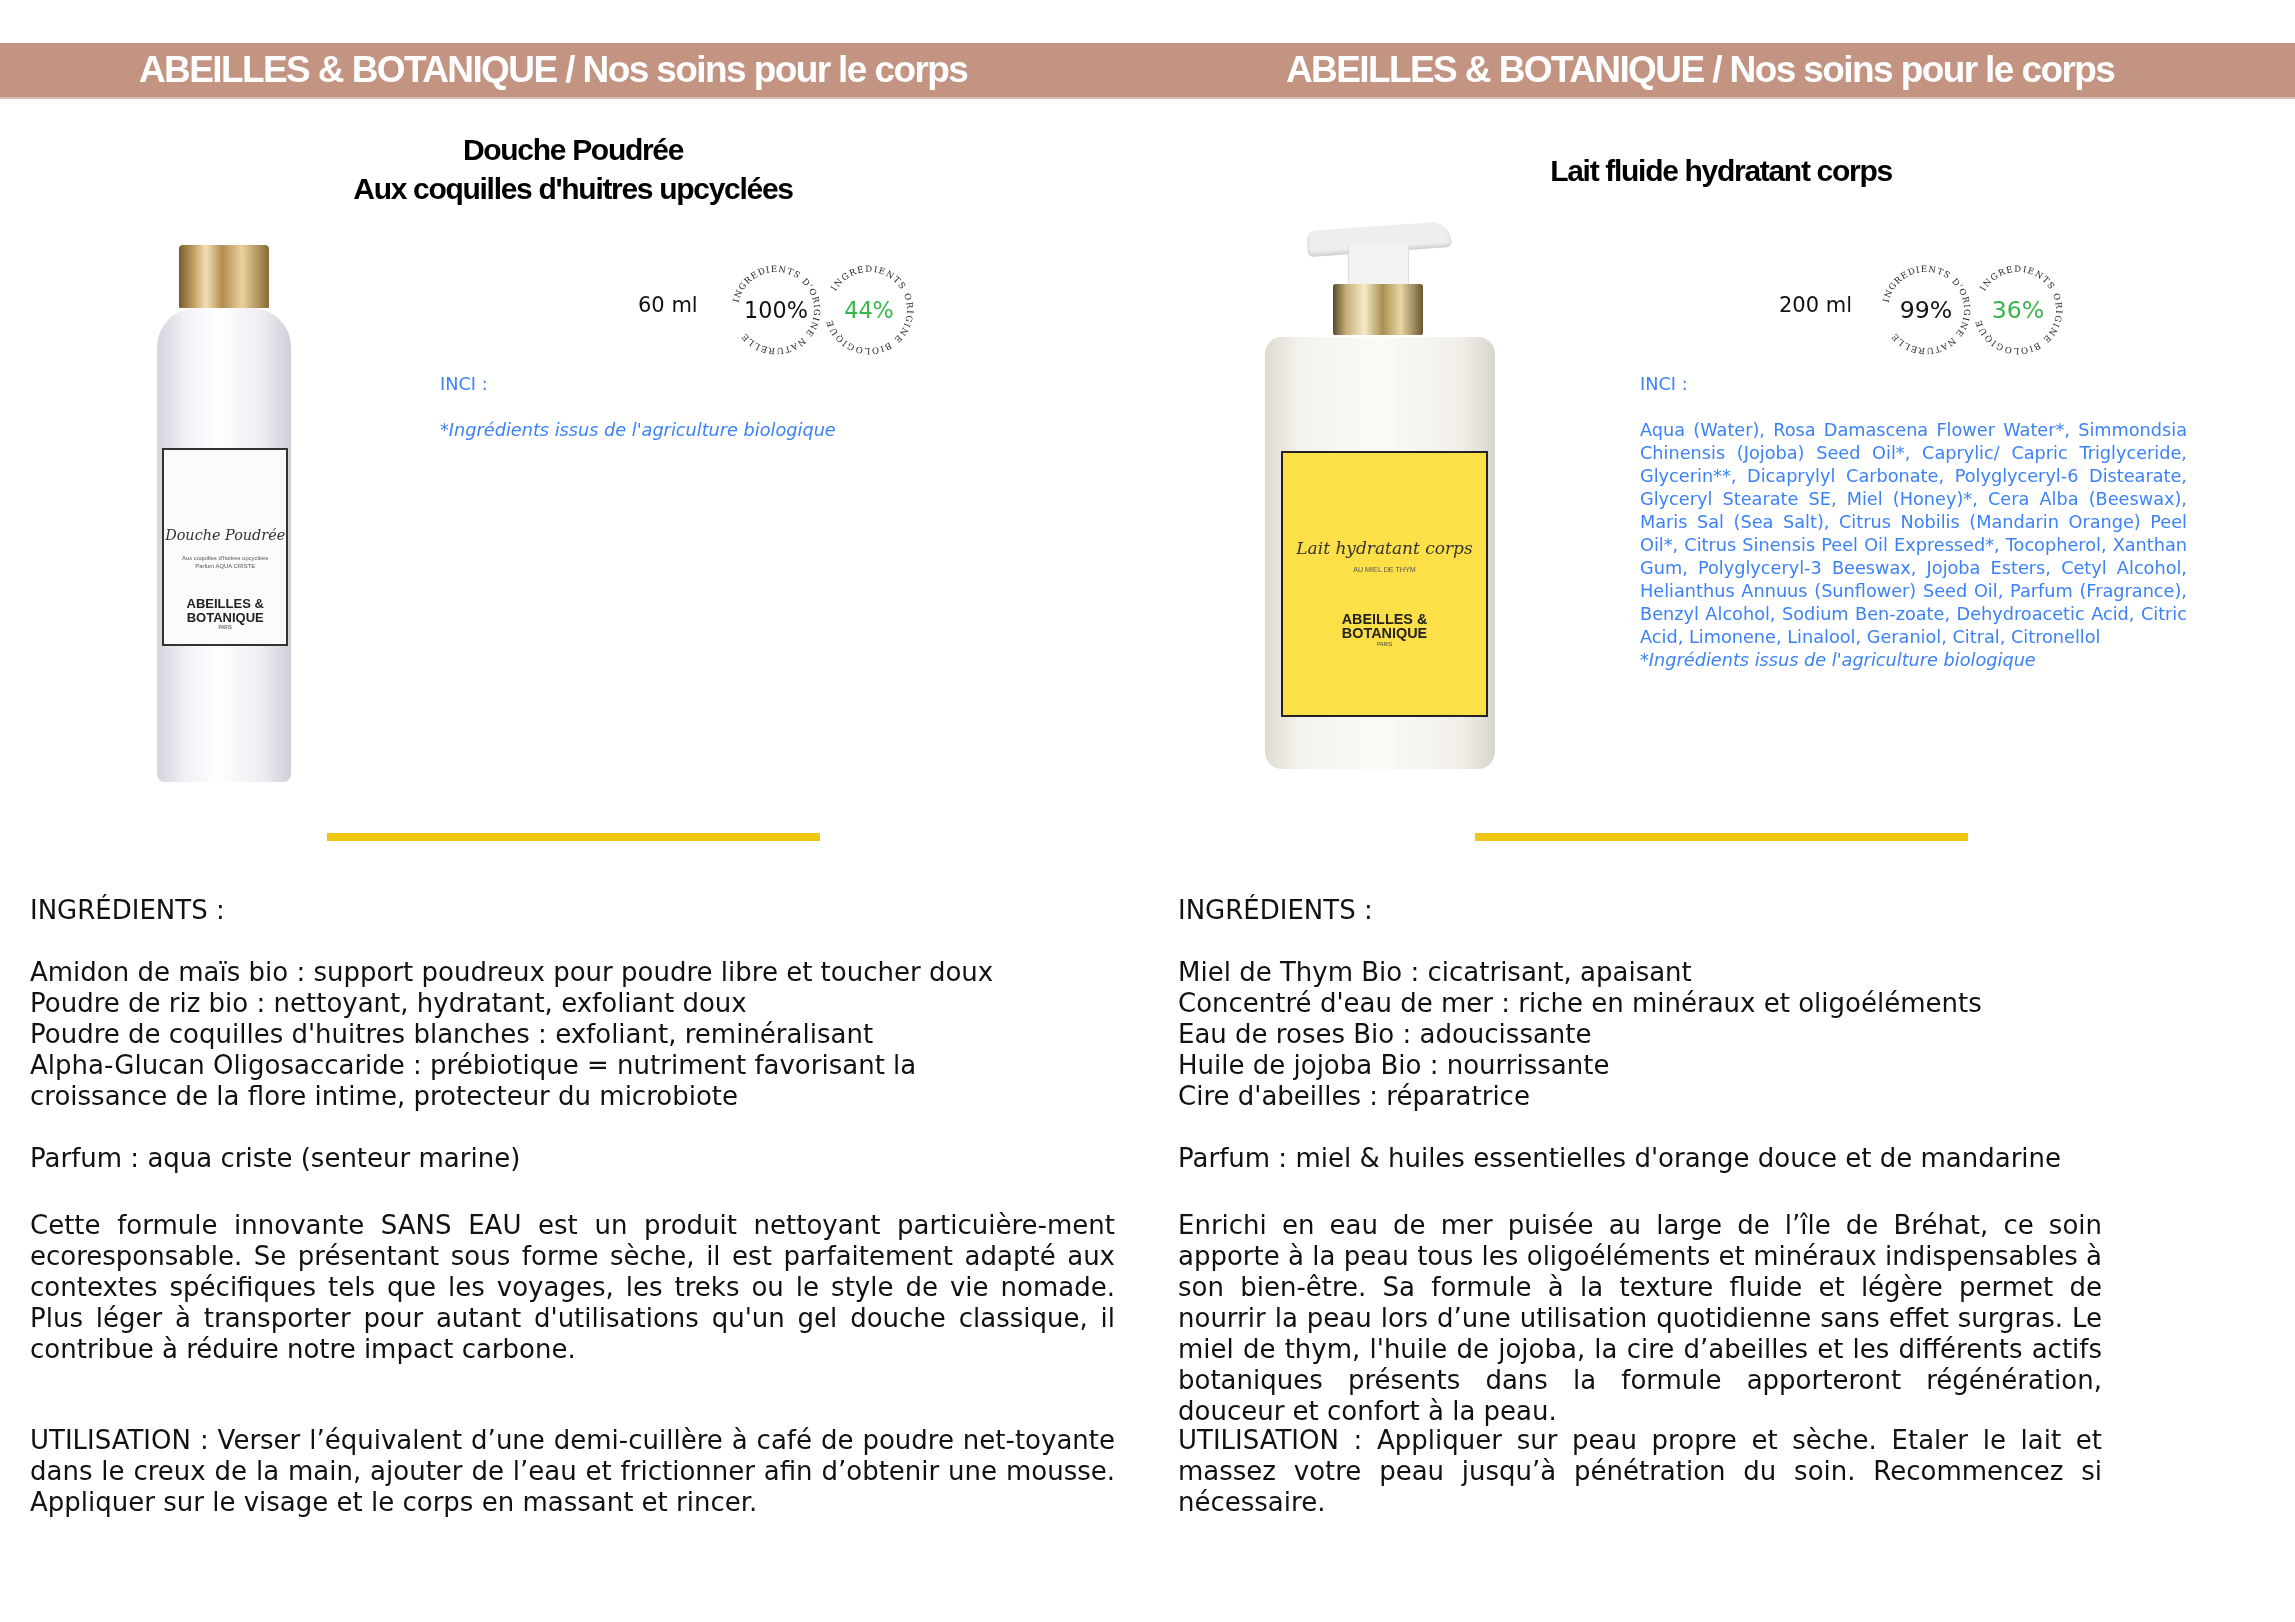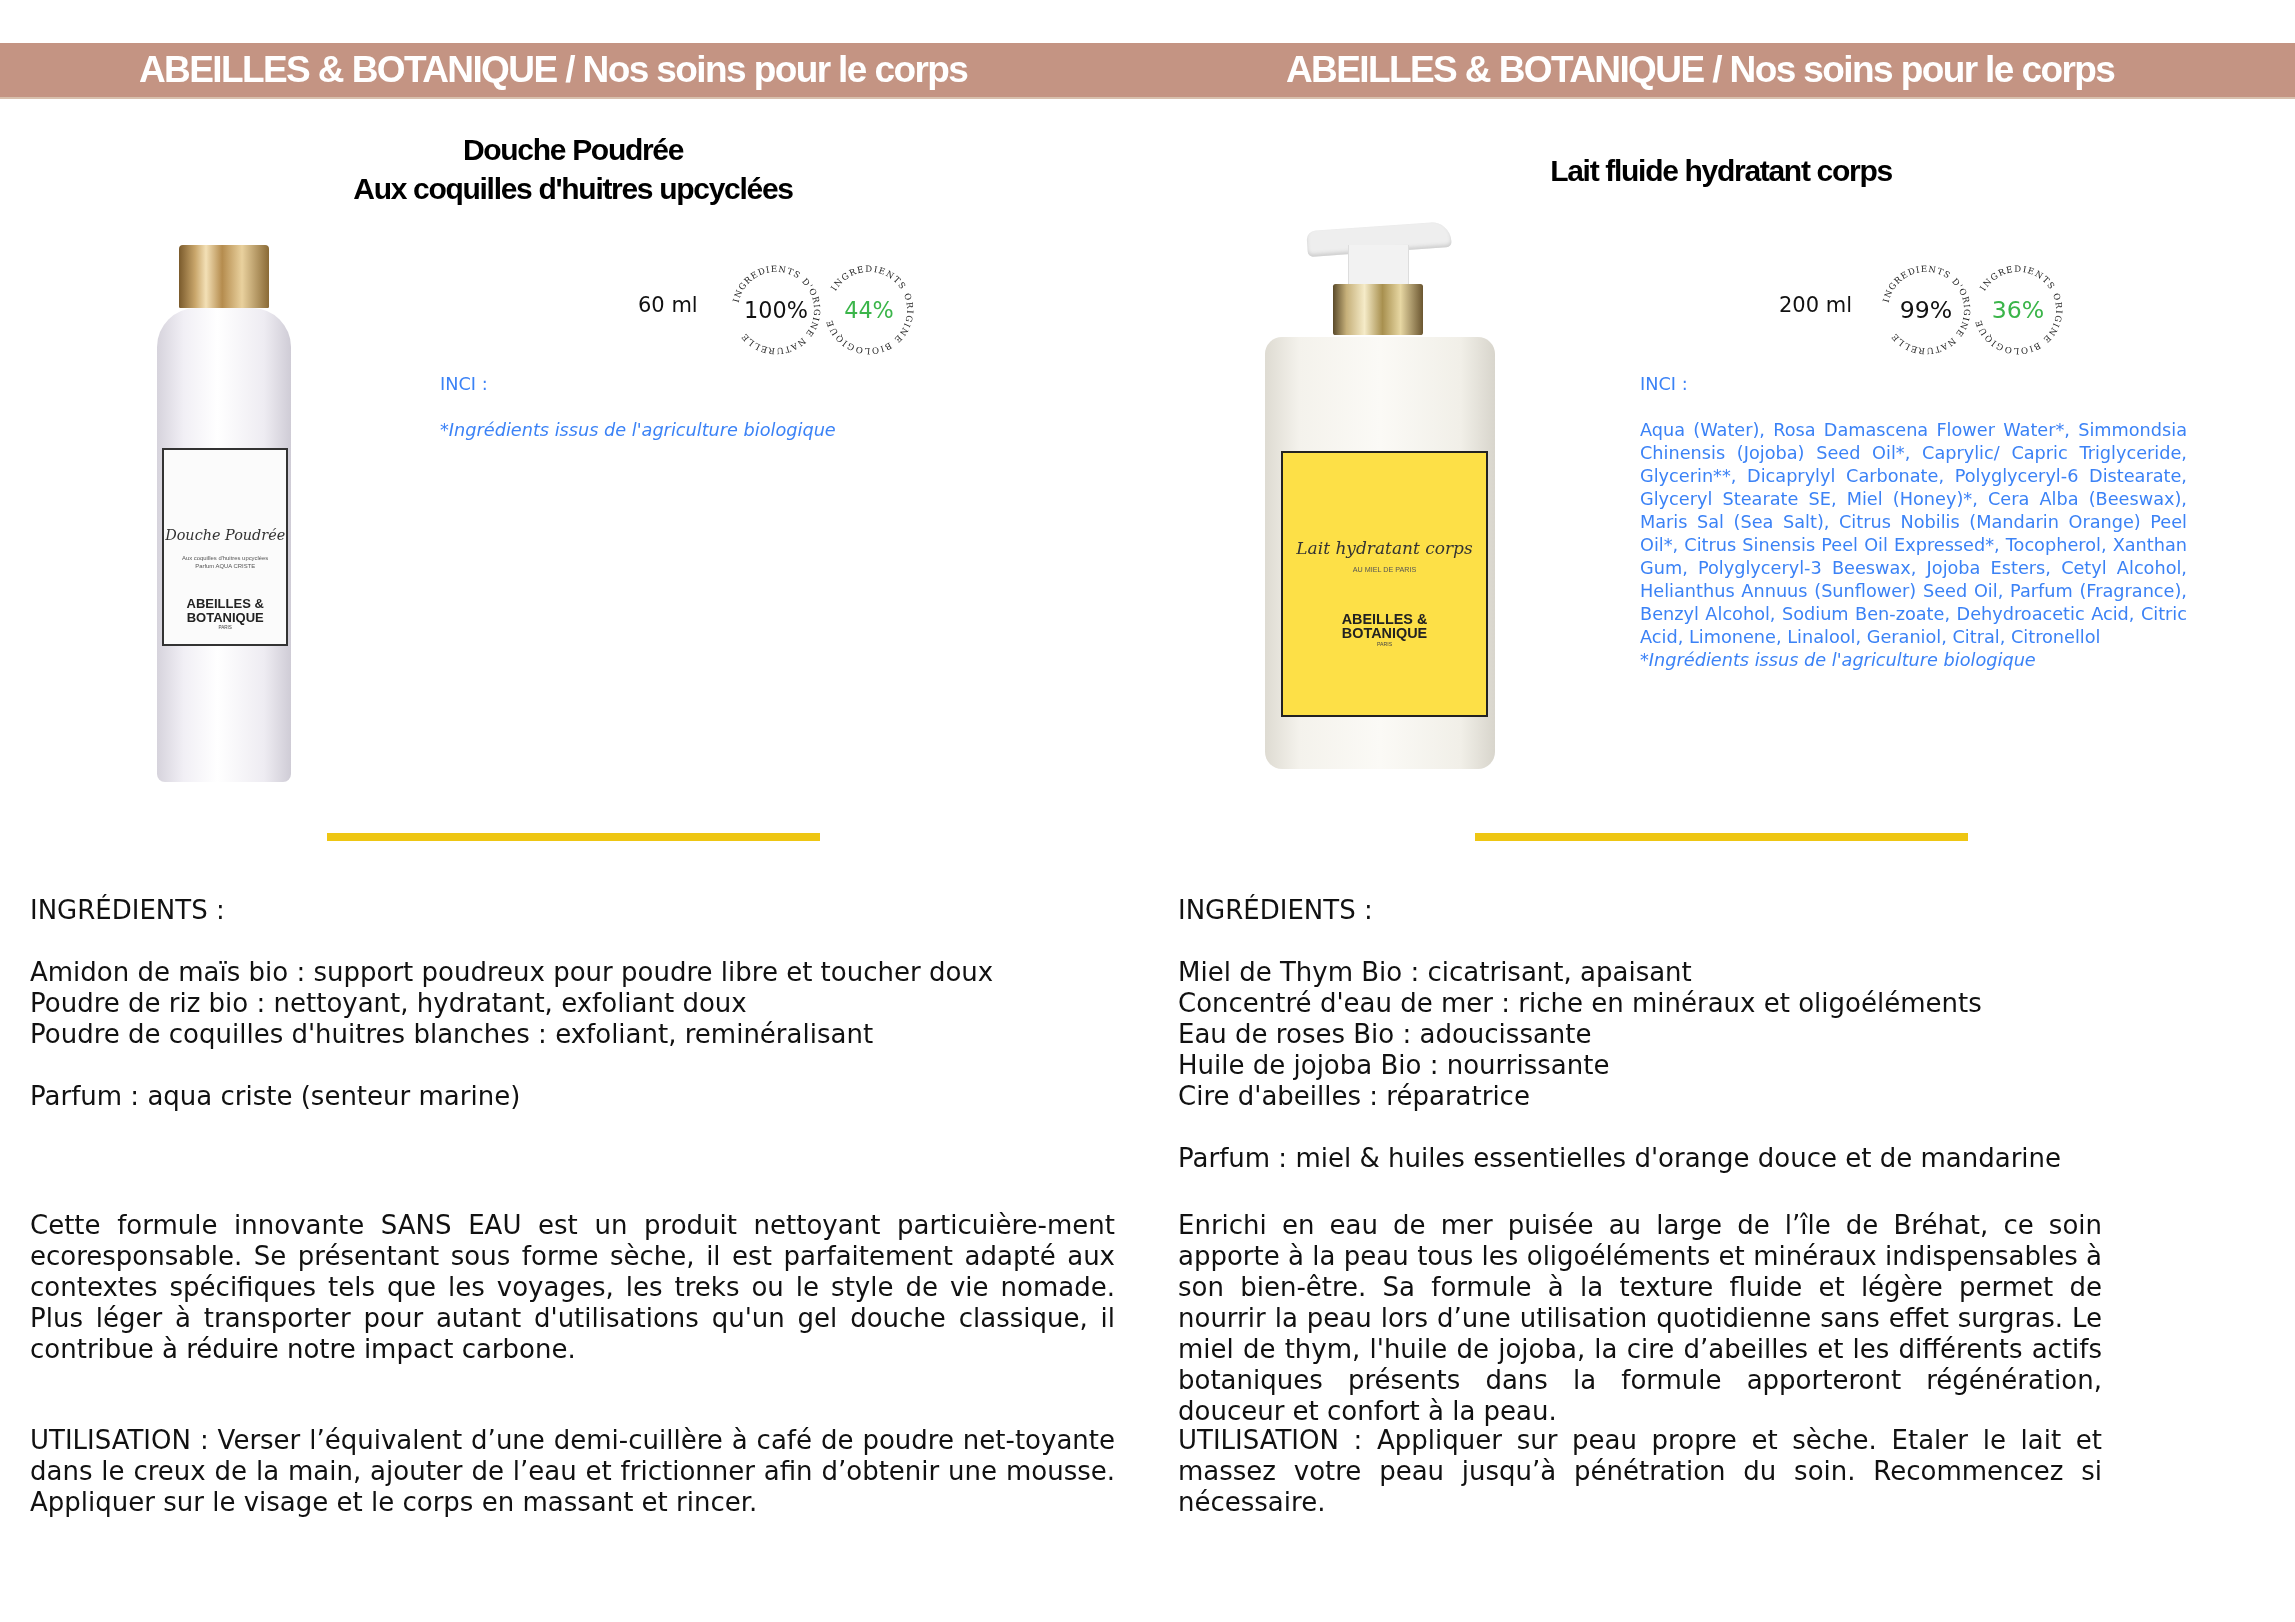--- a/index.html
+++ b/index.html
@@ -109,20 +109,21 @@
   </div>
 
   <div class="yellow-rule" style="left:327px; top:833px; width:493px;"></div>
 
   <div class="body-text" style="left:30px; top:895px; width:1086px;">
     <p>INGRÉDIENTS :</p>
     <div class="gap-lg"></div>
     <p>Amidon de maïs bio : support poudreux pour poudre libre et toucher doux</p>
     <p>Poudre de riz bio : nettoyant, hydratant, exfoliant doux</p>
     <p>Poudre de coquilles d'huitres blanches : exfoliant, reminéralisant</p>
+    <p style="width:1008px;">Alpha-Glucan Oligosaccaride : prébiotique = nutriment favorisant la croissance de la flore intime, protecteur du microbiote</p>
     <div class="gap-lg"></div>
     <p>Parfum : aqua criste (senteur marine)</p>
   </div>
 
   <div class="body-text justify" style="left:30px; top:1210px; width:1085px;">Cette formule innovante SANS EAU est un produit nettoyant particuière-ment ecoresponsable. Se présentant sous forme sèche, il est parfaitement adapté aux contextes spécifiques tels que les voyages, les treks ou le style de vie nomade. Plus léger à transporter pour autant d'utilisations qu'un gel douche classique, il contribue à réduire notre impact carbone.</div>
 
   <div class="body-text justify" style="left:30px; top:1425px; width:1085px;">UTILISATION : Verser l’équivalent d’une demi-cuillère à café de poudre net-toyante dans le creux de la main, ajouter de l’eau et frictionner afin d’obtenir une mousse. Appliquer sur le visage et le corps en massant et rincer.</div>
 </section>
 
 <section class="page" style="left:1148px;">
@@ -131,21 +132,21 @@
     <div>Lait fluide hydratant corps</div>
   </div>
 
   <div class="bottle-right" style="left:112px;">
     <div class="pump-head"></div>
     <div class="pump-stem"></div>
     <div class="collar"></div>
     <div class="body-r"></div>
     <div class="label-r">
       <div class="script" style="font-size:17px; margin-top:85px;">Lait hydratant corps</div>
-      <div class="tiny" style="font-size:7.2px; margin-top:7.9px;">AU MIEL DE PARIS</div>
+      <div class="tiny" style="font-size:7.2px; margin-top:7.9px;">AU MIEL DE THYM</div>
       <div class="brand" style="font-size:14.4px; margin-top:38px;">ABEILLES &amp;</div>
       <div class="brand" style="font-size:14.4px;">BOTANIQUE</div>
       <div class="paris" style="font-size:5.2px;">PARIS</div>
     </div>
   </div>
 
   <div class="volume" style="left:631px; top:293px;">200 ml</div>
 
   <div class="badge" style="left:732px; top:264px;">
     <svg viewBox="0 0 140 140">

